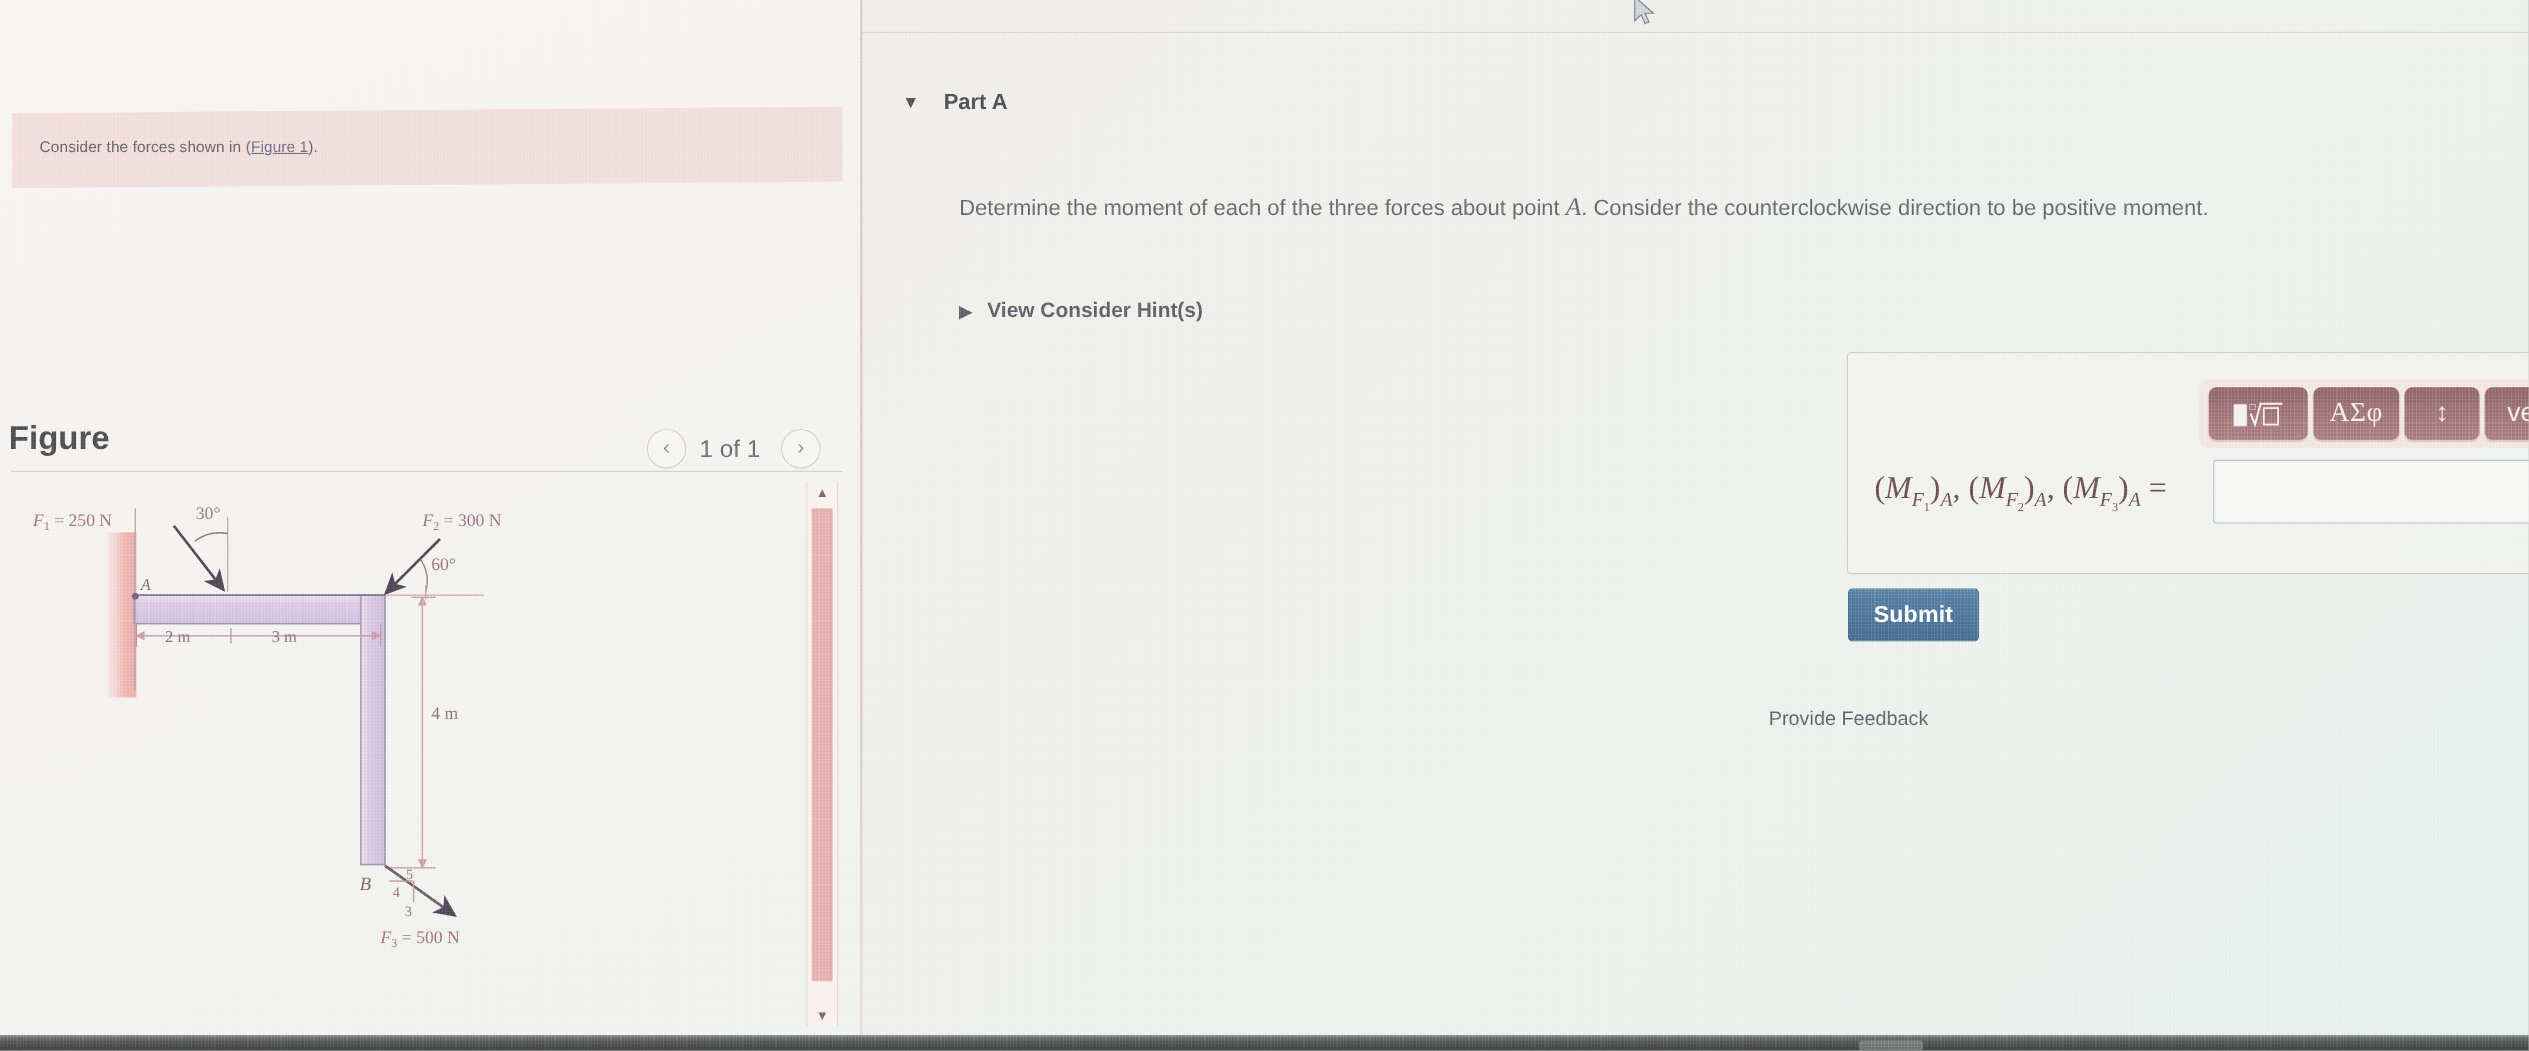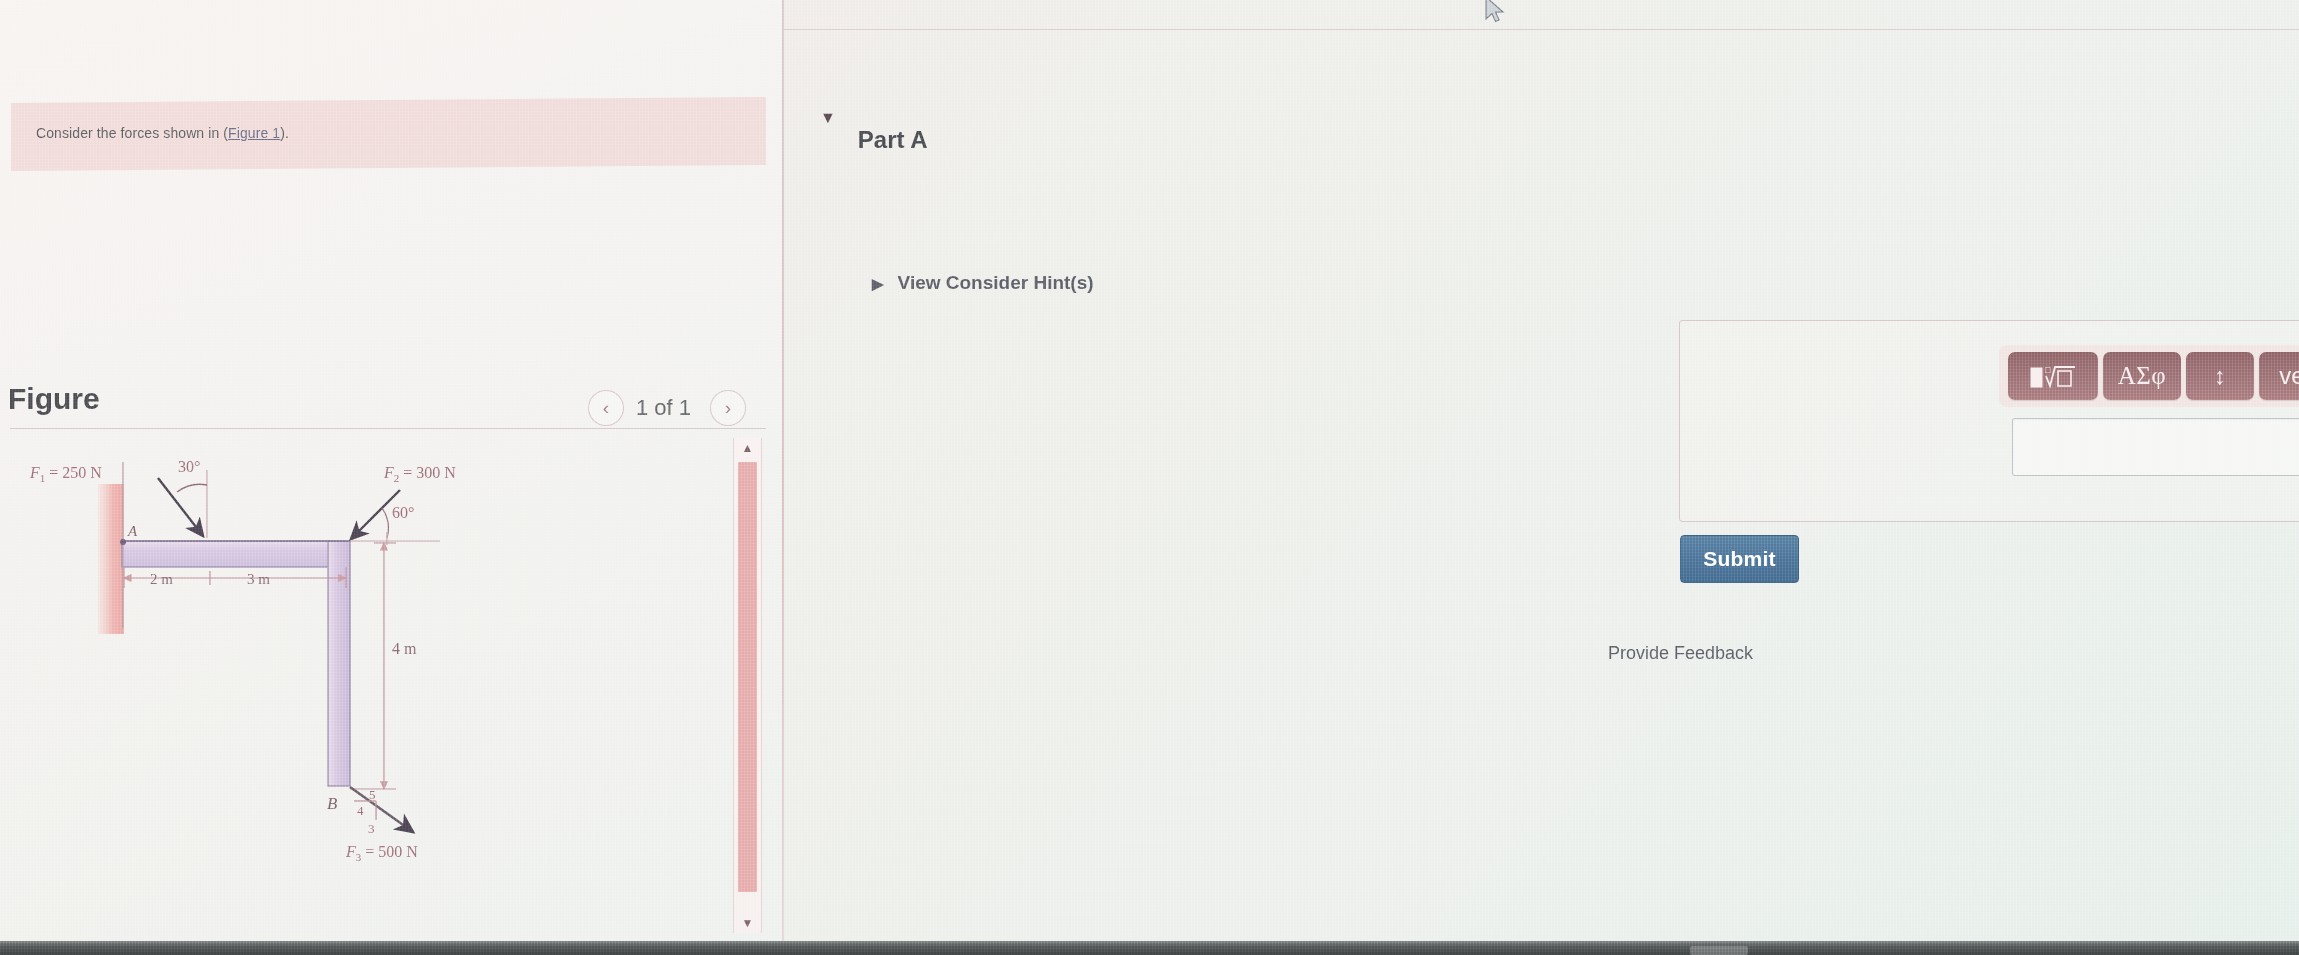--- a/index.html
+++ b/index.html
@@ -174,24 +174,23 @@
     position: absolute;
     left: 36px; top: 82px;
     display: flex; align-items: center; gap: 22px;
   }
   .part-header .caret {
     color: #5c4b52;
     font-size: 16px;
     line-height: 1;
   }
   .part-header .part-title {
-    font-size: 24px;
+    font-size: 20px;
     font-weight: bold;
     color: #4b4d52;
-    margin-top: 44px;
   }
 
   .q-text {
     position: absolute;
     left: 88px; top: 175px;
     width: 1390px;
     font-size: 20px;
     color: #63656b;
     white-space: nowrap;
   }
@@ -427,20 +426,21 @@
   <div class="vdivider"></div>
 
   <div id="right-panel">
     <div class="top-hairline"></div>
 
     <div class="part-header">
       <span class="caret">▼</span>
       <span class="part-title">Part A</span>
     </div>
 
+    <div class="q-text"><span>Determine the moment of each of the three forces about point </span><span class="pt">A</span><span>. Consider the counterclockwise direction to be positive moment.</span></div>
 
 
     <div class="hints">
       <span class="tri">▶</span>
       <span>View Consider Hint(s)</span>
     </div>
 
     <div class="answer-box"></div>
 
     <div class="mathbar">
@@ -451,20 +451,25 @@
           <path d="M16 14 L20 24 L25 5 L45 5" fill="none" stroke="#f7eeee" stroke-width="1.8"></path>
           <rect x="28" y="9" width="13" height="15" fill="none" stroke="#f7eeee" stroke-width="1.6"></rect>
         </svg>
       </div>
       <div class="mbtn greek">ΑΣφ</div>
       <div class="mbtn arrows">↕</div>
       <div class="mbtn vec">vec</div>
 
     </div>
 
+    <div class="math-label">
+      (<span class="it">M</span><sub><span class="it">F</span><sub>1</sub></sub>)<sub><span class="it">A</span></sub>,
+      (<span class="it">M</span><sub><span class="it">F</span><sub>2</sub></sub>)<sub><span class="it">A</span></sub>,
+      (<span class="it">M</span><sub><span class="it">F</span><sub>3</sub></sub>)<sub><span class="it">A</span></sub> =
+    </div>
 
     <input class="answer-input" type="text" value="" style="">
 
     <div class="submit-btn">Submit</div>
 
     <div class="feedback-link">Provide Feedback</div>
   </div>
 
   <svg class="cursor" width="26" height="34" viewBox="0 0 26 34">
     <path d="M4 2 L4 24 L10 18.5 L13.5 26.5 L17 25 L13.6 17.2 L21 17 Z" fill="#cdd2d8" stroke="#7c838c" stroke-width="1.2"></path>

